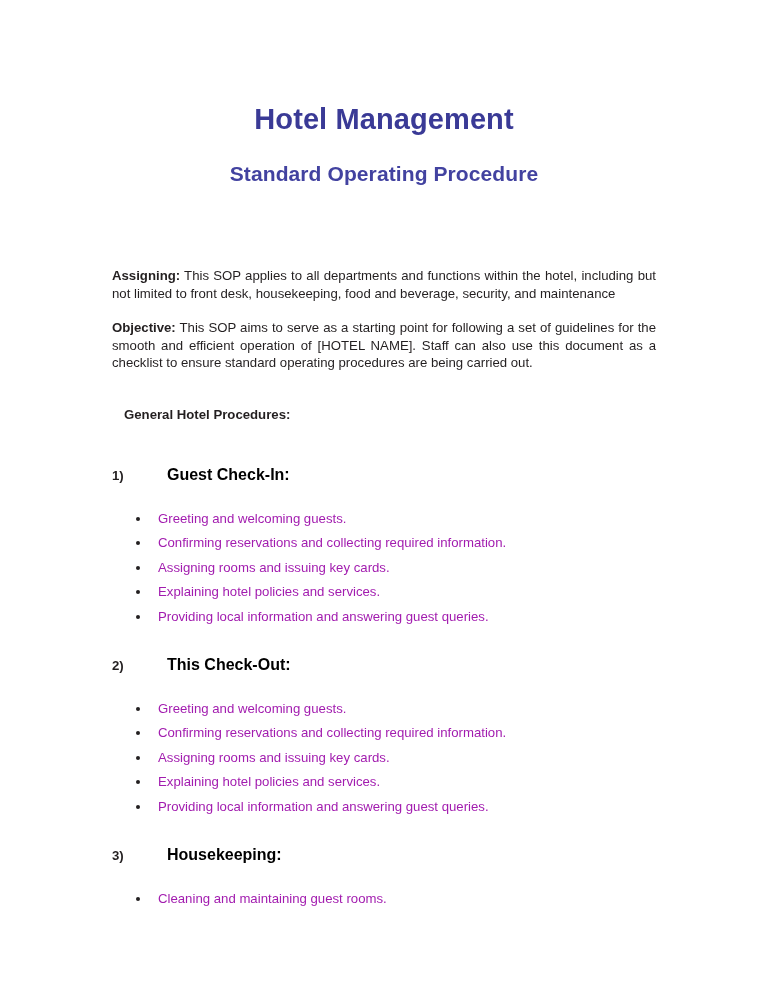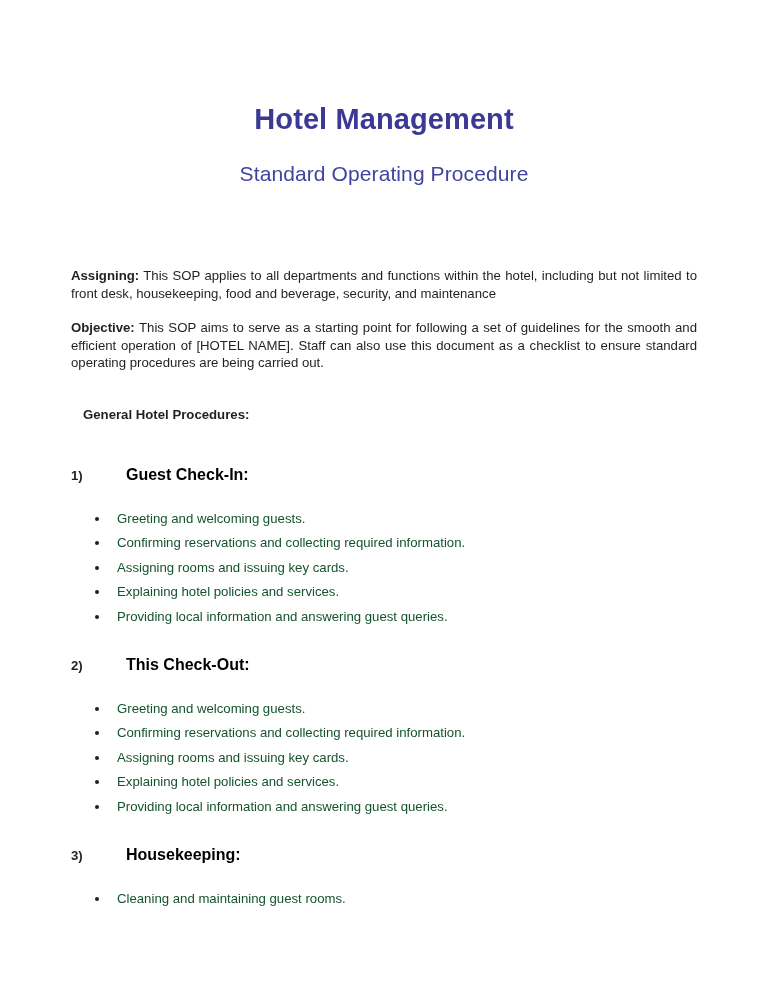--- a/index.html
+++ b/index.html
@@ -19,42 +19,42 @@
   }
 
   .page {
     position: absolute;
     left: 0;
     top: 0;
     width: 768px;
     height: 991px;
     background: #ffffff;
     box-sizing: border-box;
-    padding: 0 71px;
+    padding: 0 112px;
   }
 
   
   .doc-title {
     margin: 0;
     padding-top: 102px;
     text-align: center;
     font-size: 29px;
     line-height: 34px;
     font-weight: bold;
     color: #3a3a96;
     letter-spacing: 0.1px;
   }
 
   .doc-subtitle {
     margin: 0;
     padding-top: 25px;
     text-align: center;
     font-size: 21px;
     line-height: 25px;
-    font-weight: normal;
+    font-weight: bold;
     color: #4242a0;
     letter-spacing: 0.1px;
   }
 
   
   .intro-block {
     padding-top: 81px;
   }
 
   .para {
@@ -111,21 +111,21 @@
     margin: 0;
     padding: 25px 0 0 0;
   }
 
   .bullets li {
     position: relative;
     padding-left: 46px;
     margin-bottom: 7px;
     font-size: 13.2px;
     line-height: 17.5px;
-    color: #14532d;
+    color: #a21caf;
   }
   .bullets li:last-child { margin-bottom: 0; }
 
   .bullets li .bullet-dot {
     position: absolute;
     left: 24px;
     top: 7px;
     width: 4px;
     height: 4px;
     border-radius: 50%;

